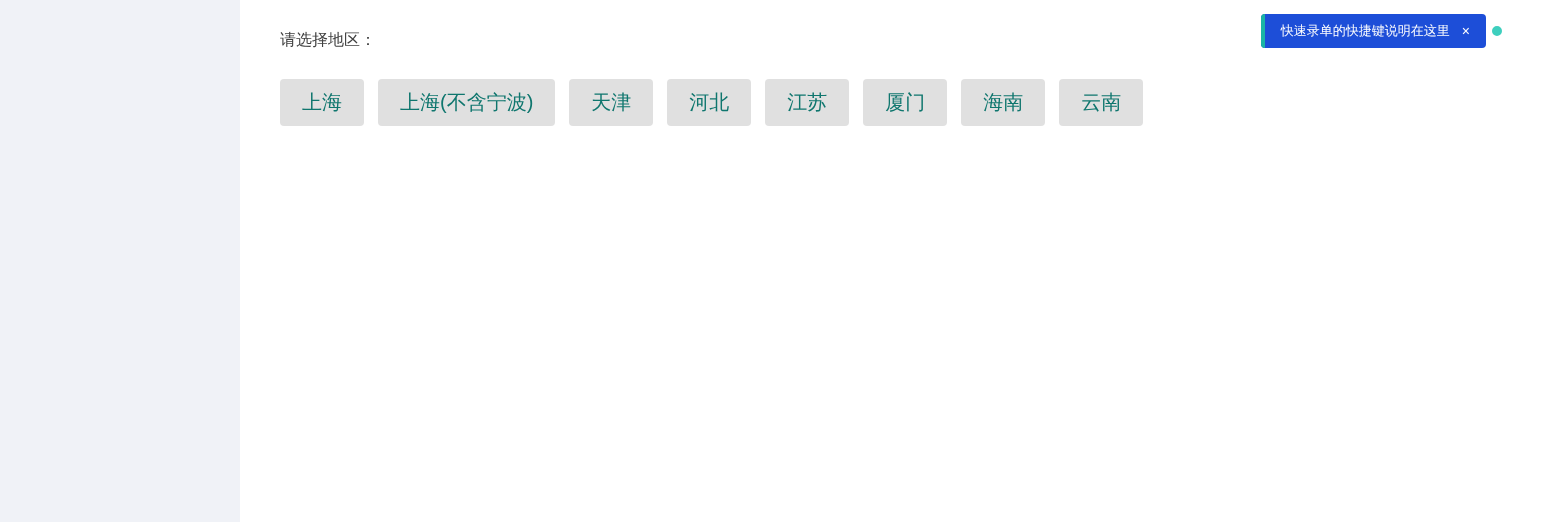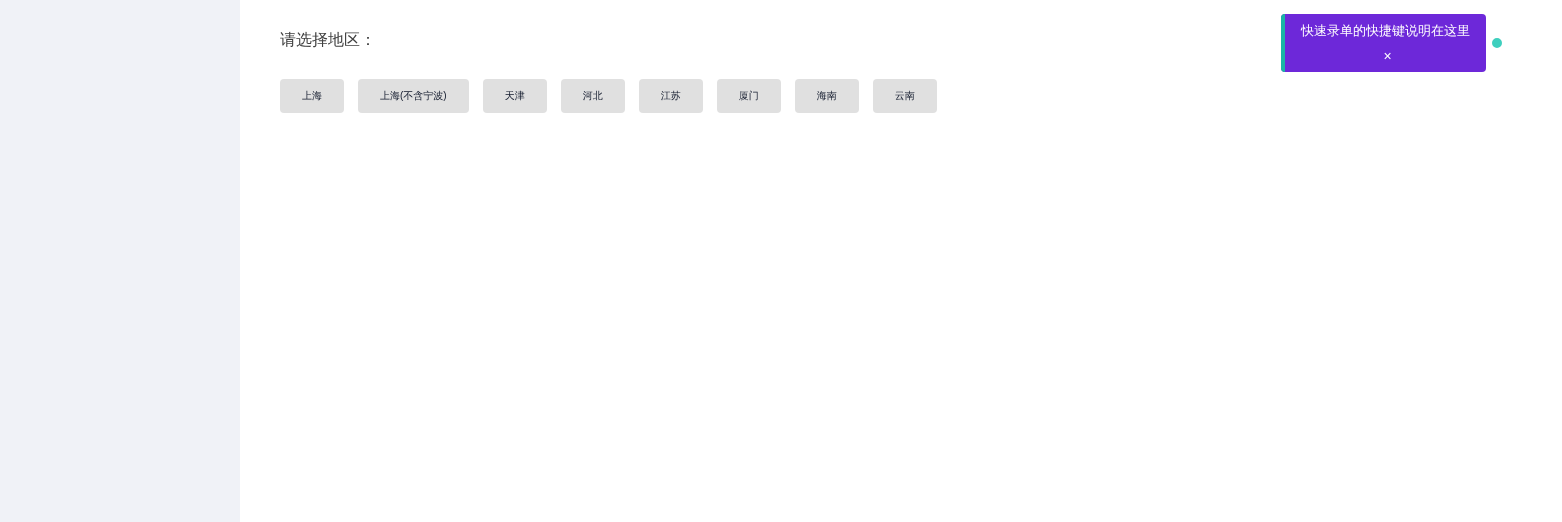--- a/index.html
+++ b/index.html
@@ -46,39 +46,38 @@
     .region-buttons {
       display: flex;
       flex-wrap: wrap;
       gap: 14px;
     }
 
     .region-btn {
       background: #e0e0e0;
       border: none;
       border-radius: 4px;
-      color: #0f172a;
-      font-size: 10px;
+      color: #0f766e;
+      font-size: 20px;
       padding: 10px 22px;
       cursor: pointer;
       white-space: nowrap;
       font-family: "Microsoft YaHei", "PingFang SC", sans-serif;
     }
 
     .tooltip-text-content {
       display: flex;
       align-items: center;
       gap: 8px;
-      background: #6d28d9;
+      background: #1d4ed8;
       color: #fff;
       font-size: 13px;
       padding: 8px 16px 8px 20px;
       border-radius: 4px;
       position: relative;
-      flex-direction: column;
     }
 
     .tooltip-bar-accent {
       position: absolute;
       left: 0;
       top: 0;
       bottom: 0;
       width: 4px;
       background: #1ab5a5;
       border-radius: 4px 0 0 4px;

